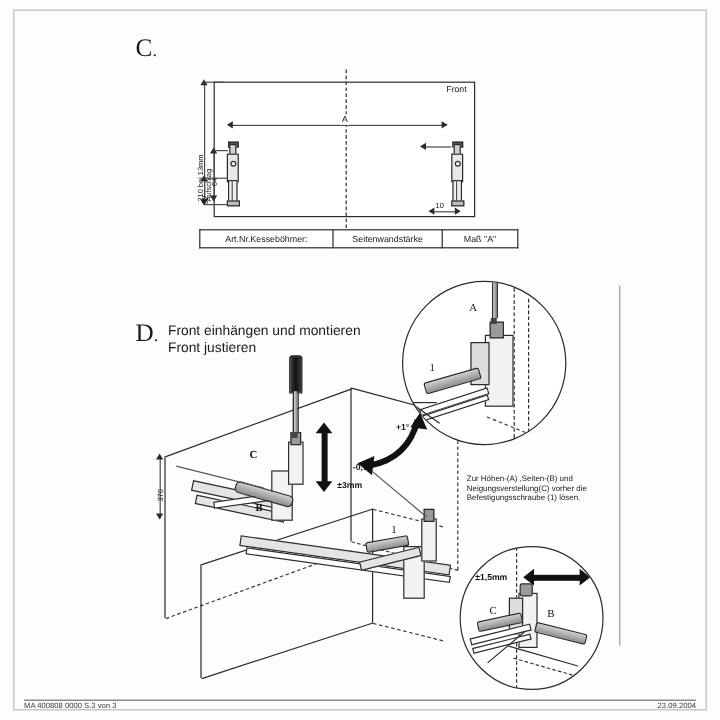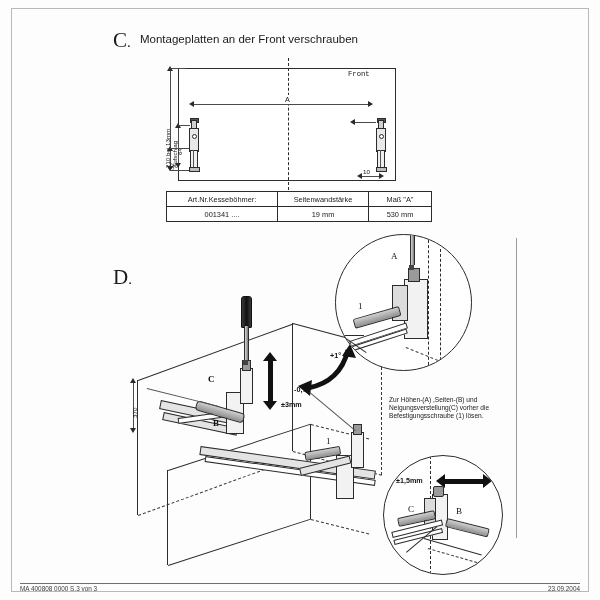--- a/index.html
+++ b/index.html
@@ -313,27 +313,26 @@
 </style>
 </head>
 <body>
 
 <div id="page">
   <div id="page-frame"></div>
 
   <div class="sec-letter" style="left:113px; top:28px;">
     <span>C</span><span class="dot">.</span>
   </div>
-  <div class="sec-title" style="left:140px; top:32px;">Montageplatten an der Front  verschrauben</div>
 
   <div id="c-box"></div>
 
   <div class="dashline-v" style="left:288px; top:58px; height:132px;"></div>
 
-  <div class="lbl" style="left:348px; top:70px;font-family:Liberation Mono, monospace;">Front</div>
+  <div class="lbl" style="left:372px; top:70px;">Front</div>
 
   <div class="thin-h" style="left:192px; top:104px; width:180px;"></div>
   <div class="arrowhead ah-left" style="left:189px; top:101px;"></div>
   <div class="arrowhead ah-right" style="left:368px; top:101px;"></div>
   <div class="lbl" style="left:283px; top:95px; background:#fff; padding:0 2px;">A</div>
 
   <div class="thin-v" style="left:170px; top:68px; height:102px;"></div>
   <div class="arrowhead ah-up" style="left:167px; top:66px;"></div>
   <div class="arrowhead ah-down" style="left:167px; top:166px;"></div>
   <div class="lbl vert sm" style="left:164px; top:168px; line-height:7px; white-space:pre-line;">210 bei 13mm
@@ -384,31 +383,28 @@
 
   <table id="spec-table">
     <thead>
       <tr>
         <th class="c0">Art.Nr.Kesseböhmer:</th>
         <th class="c1">Seitenwandstärke</th>
         <th class="c2">Maß "A"</th>
       </tr>
     </thead>
     <tbody>
-      <tr>
-        <td>001341 ....</td>
-        <td>19 mm</td>
-        <td>530 mm</td>
-      </tr>
     </tbody>
   </table>
 
   <div class="sec-letter" style="left:113px; top:265px;">
     <span>D</span><span class="dot">.</span>
   </div>
+  <div class="sec-title" style="left:140px; top:269px;">Front einhängen und montieren
+Front justieren</div>
 
   <div id="mid-divider"></div>
 
   <div class="solidline" style="left:138px; top:380px; width:165px; transform:rotate(-20deg);"></div>
   <div class="solidline" style="left:138px; top:380px; width:135px; transform:rotate(90deg);"></div>
   <div class="dashline" style="left:138px; top:515px; width:165px; transform:rotate(-20deg);"></div>
   <div class="solidline" style="left:293px; top:323px; width:128px; transform:rotate(90deg);"></div>
   <div class="solidline" style="left:293px; top:323px; width:92px; transform:rotate(15deg);"></div>
   <div class="dashline" style="left:293px; top:451px; width:92px; transform:rotate(15deg);"></div>
   <div class="dashline" style="left:382px; top:347px; width:128px; transform:rotate(90deg);"></div>

